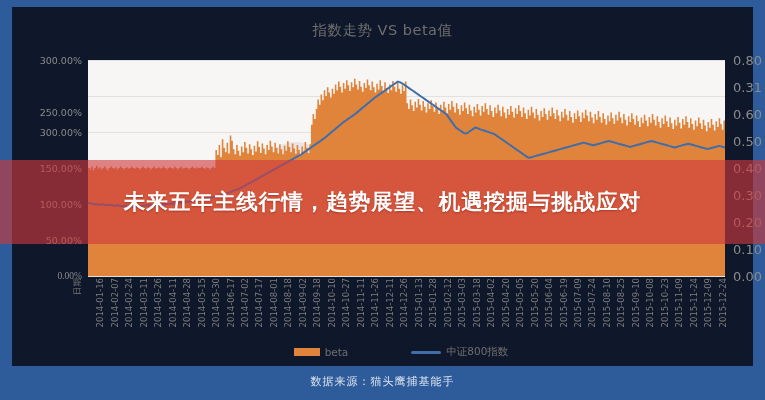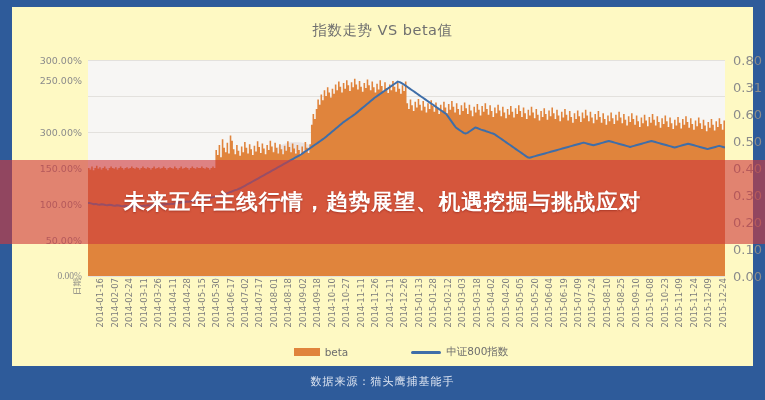--- a/index.html
+++ b/index.html
@@ -6,21 +6,21 @@
   body{
     width:765px;height:400px;
     background:#2e5b9a;
     font-family:"Liberation Sans","DejaVu Sans",sans-serif;
     overflow:hidden;position:relative;
   }
   #root{position:absolute;inset:0;}
 
   .card{
     position:absolute;left:12px;top:7px;width:741px;height:359px;
-    background:#fef9c3;
+    background:#0f172a;
   }
 
   .chart-title{
     position:absolute;left:0;top:14px;width:741px;text-align:center;
     font-size:14.5px;color:#6f6f6f;letter-spacing:.5px;
     font-family:"DejaVu Sans","Liberation Sans",sans-serif;
   }
 
   
   .plot{
@@ -138,21 +138,21 @@
           <path d="M 0 216 L 0.00 108.00 L 1.59 108.00 L 1.59 109.44 L 3.19 109.44 L 3.19 106.56 L 4.78 106.56 L 4.78 110.16 L 6.37 110.16 L 6.37 108.00 L 7.96 108.00 L 7.96 105.84 L 9.55 105.84 L 9.55 108.72 L 11.15 108.72 L 11.15 107.28 L 12.74 107.28 L 12.74 109.44 L 14.33 109.44 L 14.33 108.00 L 15.93 108.00 L 15.93 106.56 L 17.52 106.56 L 17.52 108.72 L 19.11 108.72 L 19.11 110.16 L 20.70 110.16 L 20.70 108.00 L 22.30 108.00 L 22.30 106.56 L 23.89 106.56 L 23.89 108.00 L 25.48 108.00 L 25.48 108.72 L 27.07 108.72 L 27.07 107.28 L 28.66 107.28 L 28.66 109.44 L 30.26 109.44 L 30.26 108.00 L 31.85 108.00 L 31.85 106.56 L 33.44 106.56 L 33.44 108.00 L 35.04 108.00 L 35.04 109.44 L 36.63 109.44 L 36.63 108.00 L 38.22 108.00 L 38.22 107.28 L 39.81 107.28 L 39.81 108.72 L 41.41 108.72 L 41.41 108.00 L 43.00 108.00 L 43.00 106.56 L 44.59 106.56 L 44.59 108.00 L 46.18 108.00 L 46.18 108.72 L 47.77 108.72 L 47.77 107.28 L 49.37 107.28 L 49.37 108.00 L 50.96 108.00 L 50.96 109.44 L 52.55 109.44 L 52.55 108.00 L 54.15 108.00 L 54.15 106.56 L 55.74 106.56 L 55.74 108.00 L 57.33 108.00 L 57.33 108.72 L 58.92 108.72 L 58.92 107.28 L 60.52 107.28 L 60.52 108.00 L 62.11 108.00 L 62.11 109.44 L 63.70 109.44 L 63.70 108.00 L 65.29 108.00 L 65.29 106.56 L 66.89 106.56 L 66.89 108.72 L 68.48 108.72 L 68.48 108.00 L 70.07 108.00 L 70.07 107.28 L 71.66 107.28 L 71.66 108.72 L 73.25 108.72 L 73.25 108.00 L 74.85 108.00 L 74.85 106.56 L 76.44 106.56 L 76.44 108.00 L 78.03 108.00 L 78.03 109.44 L 79.63 109.44 L 79.63 108.00 L 81.22 108.00 L 81.22 107.28 L 82.81 107.28 L 82.81 108.00 L 84.40 108.00 L 84.40 108.72 L 86.00 108.72 L 86.00 106.56 L 87.59 106.56 L 87.59 108.00 L 89.18 108.00 L 89.18 109.44 L 90.77 109.44 L 90.77 108.00 L 92.36 108.00 L 92.36 106.56 L 93.96 106.56 L 93.96 108.72 L 95.55 108.72 L 95.55 108.00 L 97.14 108.00 L 97.14 107.28 L 98.73 107.28 L 98.73 108.00 L 100.33 108.00 L 100.33 109.44 L 101.92 109.44 L 101.92 108.00 L 103.51 108.00 L 103.51 106.56 L 105.11 106.56 L 105.11 108.00 L 106.70 108.00 L 106.70 108.72 L 108.29 108.72 L 108.29 107.28 L 109.88 107.28 L 109.88 108.00 L 111.48 108.00 L 111.48 108.00 L 113.07 108.00 L 113.07 106.56 L 114.66 106.56 L 114.66 108.00 L 116.25 108.00 L 116.25 108.72 L 117.84 108.72 L 117.84 107.28 L 119.44 107.28 L 119.44 108.00 L 121.03 108.00 L 121.03 109.44 L 122.62 109.44 L 122.62 108.00 L 124.22 108.00 L 124.22 106.56 L 125.81 106.56 L 125.81 108.00 L 127.40 108.00 L 127.40 90.00 L 128.99 90.00 L 128.99 95.04 L 130.59 95.04 L 130.59 84.96 L 132.18 84.96 L 132.18 97.20 L 133.77 97.20 L 133.77 79.20 L 135.36 79.20 L 135.36 87.84 L 136.96 87.84 L 136.96 92.16 L 138.55 92.16 L 138.55 82.80 L 140.14 82.80 L 140.14 93.60 L 141.73 93.60 L 141.73 75.60 L 143.32 75.60 L 143.32 80.64 L 144.92 80.64 L 144.92 89.28 L 146.51 89.28 L 146.51 94.32 L 148.10 94.32 L 148.10 84.96 L 149.69 84.96 L 149.69 90.72 L 151.29 90.72 L 151.29 95.76 L 152.88 95.76 L 152.88 86.40 L 154.47 86.40 L 154.47 92.16 L 156.06 92.16 L 156.06 82.08 L 157.66 82.08 L 157.66 87.84 L 159.25 87.84 L 159.25 93.60 L 160.84 93.60 L 160.84 84.24 L 162.44 84.24 L 162.44 89.28 L 164.03 89.28 L 164.03 95.04 L 165.62 95.04 L 165.62 85.68 L 167.21 85.68 L 167.21 91.44 L 168.81 91.44 L 168.81 81.36 L 170.40 81.36 L 170.40 87.12 L 171.99 87.12 L 171.99 92.88 L 173.58 92.88 L 173.58 83.52 L 175.18 83.52 L 175.18 88.56 L 176.77 88.56 L 176.77 94.32 L 178.36 94.32 L 178.36 84.96 L 179.95 84.96 L 179.95 90.00 L 181.55 90.00 L 181.55 80.64 L 183.14 80.64 L 183.14 86.40 L 184.73 86.40 L 184.73 92.16 L 186.32 92.16 L 186.32 82.80 L 187.91 82.80 L 187.91 87.84 L 189.51 87.84 L 189.51 93.60 L 191.10 93.60 L 191.10 84.24 L 192.69 84.24 L 192.69 89.28 L 194.28 89.28 L 194.28 94.32 L 195.88 94.32 L 195.88 85.68 L 197.47 85.68 L 197.47 90.72 L 199.06 90.72 L 199.06 81.36 L 200.66 81.36 L 200.66 87.12 L 202.25 87.12 L 202.25 92.16 L 203.84 92.16 L 203.84 83.52 L 205.43 83.52 L 205.43 88.56 L 207.03 88.56 L 207.03 93.60 L 208.62 93.60 L 208.62 84.96 L 210.21 84.96 L 210.21 90.00 L 211.80 90.00 L 211.80 95.04 L 213.40 95.04 L 213.40 86.40 L 214.99 86.40 L 214.99 91.44 L 216.58 91.44 L 216.58 82.08 L 218.17 82.08 L 218.17 87.84 L 219.77 87.84 L 219.77 92.88 L 221.36 92.88 L 221.36 84.24 L 222.95 84.24 L 222.95 64.80 L 224.54 64.80 L 224.54 54.00 L 226.13 54.00 L 226.13 59.04 L 227.73 59.04 L 227.73 48.96 L 229.32 48.96 L 229.32 39.60 L 230.91 39.60 L 230.91 44.64 L 232.50 44.64 L 232.50 34.56 L 234.10 34.56 L 234.10 40.32 L 235.69 40.32 L 235.69 30.24 L 237.28 30.24 L 237.28 36.00 L 238.88 36.00 L 238.88 27.36 L 240.47 27.36 L 240.47 32.40 L 242.06 32.40 L 242.06 37.44 L 243.65 37.44 L 243.65 28.80 L 245.25 28.80 L 245.25 33.84 L 246.84 33.84 L 246.84 24.48 L 248.43 24.48 L 248.43 30.24 L 250.02 30.24 L 250.02 21.60 L 251.62 21.60 L 251.62 26.64 L 253.21 26.64 L 253.21 32.40 L 254.80 32.40 L 254.80 23.04 L 256.39 23.04 L 256.39 28.80 L 257.99 28.80 L 257.99 20.16 L 259.58 20.16 L 259.58 25.20 L 261.17 25.20 L 261.17 30.96 L 262.76 30.96 L 262.76 22.32 L 264.36 22.32 L 264.36 27.36 L 265.95 27.36 L 265.95 18.72 L 267.54 18.72 L 267.54 24.48 L 269.13 24.48 L 269.13 29.52 L 270.73 29.52 L 270.73 20.88 L 272.32 20.88 L 272.32 26.64 L 273.91 26.64 L 273.91 31.68 L 275.50 31.68 L 275.50 23.04 L 277.10 23.04 L 277.10 28.08 L 278.69 28.08 L 278.69 19.44 L 280.28 19.44 L 280.28 25.20 L 281.87 25.20 L 281.87 30.24 L 283.47 30.24 L 283.47 21.60 L 285.06 21.60 L 285.06 27.36 L 286.65 27.36 L 286.65 32.40 L 288.24 32.40 L 288.24 23.76 L 289.83 23.76 L 289.83 29.52 L 291.43 29.52 L 291.43 20.16 L 293.02 20.16 L 293.02 25.92 L 294.61 25.92 L 294.61 30.96 L 296.20 30.96 L 296.20 22.32 L 297.80 22.32 L 297.80 28.08 L 299.39 28.08 L 299.39 33.12 L 300.98 33.12 L 300.98 24.48 L 302.57 24.48 L 302.57 30.24 L 304.17 30.24 L 304.17 20.88 L 305.76 20.88 L 305.76 26.64 L 307.35 26.64 L 307.35 31.68 L 308.94 31.68 L 308.94 23.04 L 310.54 23.04 L 310.54 28.80 L 312.13 28.80 L 312.13 33.84 L 313.72 33.84 L 313.72 25.20 L 315.31 25.20 L 315.31 30.96 L 316.91 30.96 L 316.91 21.60 L 318.50 21.60 L 318.50 43.20 L 320.09 43.20 L 320.09 48.96 L 321.69 48.96 L 321.69 39.60 L 323.28 39.60 L 323.28 45.36 L 324.87 45.36 L 324.87 51.12 L 326.46 51.12 L 326.46 41.76 L 328.06 41.76 L 328.06 47.52 L 329.65 47.52 L 329.65 38.88 L 331.24 38.88 L 331.24 44.64 L 332.83 44.64 L 332.83 50.40 L 334.43 50.40 L 334.43 41.04 L 336.02 41.04 L 336.02 46.80 L 337.61 46.80 L 337.61 52.56 L 339.20 52.56 L 339.20 43.20 L 340.80 43.20 L 340.80 48.96 L 342.39 48.96 L 342.39 40.32 L 343.98 40.32 L 343.98 46.08 L 345.57 46.08 L 345.57 51.84 L 347.17 51.84 L 347.17 42.48 L 348.76 42.48 L 348.76 48.24 L 350.35 48.24 L 350.35 54.00 L 351.94 54.00 L 351.94 44.64 L 353.54 44.64 L 353.54 50.40 L 355.13 50.40 L 355.13 41.76 L 356.72 41.76 L 356.72 47.52 L 358.31 47.52 L 358.31 53.28 L 359.91 53.28 L 359.91 43.92 L 361.50 43.92 L 361.50 49.68 L 363.09 49.68 L 363.09 41.04 L 364.68 41.04 L 364.68 46.80 L 366.28 46.80 L 366.28 52.56 L 367.87 52.56 L 367.87 43.20 L 369.46 43.20 L 369.46 48.96 L 371.05 48.96 L 371.05 54.72 L 372.64 54.72 L 372.64 45.36 L 374.24 45.36 L 374.24 51.12 L 375.83 51.12 L 375.83 42.48 L 377.42 42.48 L 377.42 48.24 L 379.01 48.24 L 379.01 54.00 L 380.61 54.00 L 380.61 44.64 L 382.20 44.64 L 382.20 50.40 L 383.79 50.40 L 383.79 56.16 L 385.38 56.16 L 385.38 46.80 L 386.98 46.80 L 386.98 52.56 L 388.57 52.56 L 388.57 43.92 L 390.16 43.92 L 390.16 49.68 L 391.75 49.68 L 391.75 55.44 L 393.35 55.44 L 393.35 46.08 L 394.94 46.08 L 394.94 51.84 L 396.53 51.84 L 396.53 43.20 L 398.13 43.20 L 398.13 48.96 L 399.72 48.96 L 399.72 54.72 L 401.31 54.72 L 401.31 45.36 L 402.90 45.36 L 402.90 51.12 L 404.50 51.12 L 404.50 56.88 L 406.09 56.88 L 406.09 47.52 L 407.68 47.52 L 407.68 53.28 L 409.27 53.28 L 409.27 44.64 L 410.87 44.64 L 410.87 50.40 L 412.46 50.40 L 412.46 56.16 L 414.05 56.16 L 414.05 46.80 L 415.64 46.80 L 415.64 52.56 L 417.24 52.56 L 417.24 58.32 L 418.83 58.32 L 418.83 48.96 L 420.42 48.96 L 420.42 54.72 L 422.01 54.72 L 422.01 46.08 L 423.61 46.08 L 423.61 51.84 L 425.20 51.84 L 425.20 57.60 L 426.79 57.60 L 426.79 48.24 L 428.38 48.24 L 428.38 54.00 L 429.98 54.00 L 429.98 45.36 L 431.57 45.36 L 431.57 51.12 L 433.16 51.12 L 433.16 56.88 L 434.75 56.88 L 434.75 47.52 L 436.35 47.52 L 436.35 53.28 L 437.94 53.28 L 437.94 59.04 L 439.53 59.04 L 439.53 49.68 L 441.12 49.68 L 441.12 55.44 L 442.72 55.44 L 442.72 46.80 L 444.31 46.80 L 444.31 52.56 L 445.90 52.56 L 445.90 58.32 L 447.49 58.32 L 447.49 48.96 L 449.08 48.96 L 449.08 54.72 L 450.68 54.72 L 450.68 60.48 L 452.27 60.48 L 452.27 51.12 L 453.86 51.12 L 453.86 56.88 L 455.45 56.88 L 455.45 48.24 L 457.05 48.24 L 457.05 54.00 L 458.64 54.00 L 458.64 59.76 L 460.23 59.76 L 460.23 50.40 L 461.82 50.40 L 461.82 56.16 L 463.42 56.16 L 463.42 47.52 L 465.01 47.52 L 465.01 53.28 L 466.60 53.28 L 466.60 59.04 L 468.19 59.04 L 468.19 49.68 L 469.79 49.68 L 469.79 55.44 L 471.38 55.44 L 471.38 61.20 L 472.97 61.20 L 472.97 51.84 L 474.56 51.84 L 474.56 57.60 L 476.16 57.60 L 476.16 48.96 L 477.75 48.96 L 477.75 54.72 L 479.34 54.72 L 479.34 60.48 L 480.94 60.48 L 480.94 51.12 L 482.53 51.12 L 482.53 56.88 L 484.12 56.88 L 484.12 62.64 L 485.71 62.64 L 485.71 53.28 L 487.31 53.28 L 487.31 59.04 L 488.90 59.04 L 488.90 50.40 L 490.49 50.40 L 490.49 56.16 L 492.08 56.16 L 492.08 61.92 L 493.68 61.92 L 493.68 52.56 L 495.27 52.56 L 495.27 58.32 L 496.86 58.32 L 496.86 49.68 L 498.45 49.68 L 498.45 55.44 L 500.05 55.44 L 500.05 61.20 L 501.64 61.20 L 501.64 51.84 L 503.23 51.84 L 503.23 57.60 L 504.82 57.60 L 504.82 63.36 L 506.42 63.36 L 506.42 54.00 L 508.01 54.00 L 508.01 59.76 L 509.60 59.76 L 509.60 51.12 L 511.19 51.12 L 511.19 56.88 L 512.78 56.88 L 512.78 62.64 L 514.38 62.64 L 514.38 53.28 L 515.97 53.28 L 515.97 59.04 L 517.56 59.04 L 517.56 64.80 L 519.15 64.80 L 519.15 55.44 L 520.75 55.44 L 520.75 61.20 L 522.34 61.20 L 522.34 52.56 L 523.93 52.56 L 523.93 58.32 L 525.52 58.32 L 525.52 64.08 L 527.12 64.08 L 527.12 54.72 L 528.71 54.72 L 528.71 60.48 L 530.30 60.48 L 530.30 51.84 L 531.89 51.84 L 531.89 57.60 L 533.49 57.60 L 533.49 63.36 L 535.08 63.36 L 535.08 54.00 L 536.67 54.00 L 536.67 59.76 L 538.26 59.76 L 538.26 65.52 L 539.86 65.52 L 539.86 56.16 L 541.45 56.16 L 541.45 61.92 L 543.04 61.92 L 543.04 53.28 L 544.63 53.28 L 544.63 59.04 L 546.23 59.04 L 546.23 64.80 L 547.82 64.80 L 547.82 55.44 L 549.41 55.44 L 549.41 61.20 L 551.00 61.20 L 551.00 66.96 L 552.60 66.96 L 552.60 57.60 L 554.19 57.60 L 554.19 63.36 L 555.78 63.36 L 555.78 54.72 L 557.38 54.72 L 557.38 60.48 L 558.97 60.48 L 558.97 66.24 L 560.56 66.24 L 560.56 56.88 L 562.15 56.88 L 562.15 62.64 L 563.75 62.64 L 563.75 54.00 L 565.34 54.00 L 565.34 59.76 L 566.93 59.76 L 566.93 65.52 L 568.52 65.52 L 568.52 56.16 L 570.12 56.16 L 570.12 61.92 L 571.71 61.92 L 571.71 67.68 L 573.30 67.68 L 573.30 58.32 L 574.89 58.32 L 574.89 64.08 L 576.49 64.08 L 576.49 55.44 L 578.08 55.44 L 578.08 61.20 L 579.67 61.20 L 579.67 66.96 L 581.26 66.96 L 581.26 57.60 L 582.86 57.60 L 582.86 63.36 L 584.45 63.36 L 584.45 69.12 L 586.04 69.12 L 586.04 59.76 L 587.63 59.76 L 587.63 65.52 L 589.23 65.52 L 589.23 56.88 L 590.82 56.88 L 590.82 62.64 L 592.41 62.64 L 592.41 68.40 L 594.00 68.40 L 594.00 59.04 L 595.60 59.04 L 595.60 64.80 L 597.19 64.80 L 597.19 56.16 L 598.78 56.16 L 598.78 61.92 L 600.37 61.92 L 600.37 67.68 L 601.97 67.68 L 601.97 58.32 L 603.56 58.32 L 603.56 64.08 L 605.15 64.08 L 605.15 69.84 L 606.74 69.84 L 606.74 60.48 L 608.34 60.48 L 608.34 66.24 L 609.93 66.24 L 609.93 57.60 L 611.52 57.60 L 611.52 63.36 L 613.11 63.36 L 613.11 69.12 L 614.71 69.12 L 614.71 59.76 L 616.30 59.76 L 616.30 65.52 L 617.89 65.52 L 617.89 71.28 L 619.48 71.28 L 619.48 61.92 L 621.08 61.92 L 621.08 67.68 L 622.67 67.68 L 622.67 59.04 L 624.26 59.04 L 624.26 64.80 L 625.85 64.80 L 625.85 70.56 L 627.45 70.56 L 627.45 61.20 L 629.04 61.20 L 629.04 66.96 L 630.63 66.96 L 630.63 58.32 L 632.22 58.32 L 632.22 64.08 L 633.82 64.08 L 633.82 69.84 L 635.41 69.84 L 635.41 60.48 L 637.00 60.48 L 637 216 Z" fill="#e0843c"></path>
           <path d="M 0.00 143.10 L 1.94 143.10 L 3.87 143.64 L 5.81 144.18 L 7.74 143.91 L 9.68 144.45 L 11.62 144.72 L 13.55 144.18 L 15.49 144.45 L 17.43 144.99 L 19.36 145.26 L 21.30 144.72 L 23.23 144.99 L 25.17 145.53 L 27.11 145.80 L 29.04 145.26 L 30.98 145.53 L 32.91 146.07 L 34.85 146.34 L 36.79 145.80 L 38.72 146.07 L 40.66 146.61 L 42.60 146.34 L 44.53 146.88 L 46.47 146.61 L 48.40 146.07 L 50.34 146.34 L 52.28 145.80 L 54.21 146.07 L 56.15 145.53 L 58.09 145.80 L 60.02 145.26 L 61.96 145.53 L 63.89 144.99 L 65.83 145.26 L 67.77 144.72 L 69.70 144.99 L 71.64 144.45 L 73.57 144.72 L 75.51 144.18 L 77.45 144.45 L 79.38 143.91 L 81.32 144.18 L 83.26 143.64 L 85.19 143.91 L 87.13 143.37 L 89.06 143.10 L 91.00 142.56 L 92.94 142.83 L 94.87 142.29 L 96.81 142.02 L 98.74 141.48 L 100.68 141.75 L 102.62 141.21 L 104.55 140.94 L 106.49 140.40 L 108.43 140.67 L 110.36 140.13 L 112.30 139.86 L 114.23 139.32 L 116.17 139.05 L 118.11 138.51 L 120.04 138.24 L 121.98 137.70 L 123.91 137.43 L 125.85 136.89 L 127.79 136.62 L 129.72 136.08 L 131.66 135.54 L 133.60 135.00 L 135.53 134.46 L 137.47 133.65 L 139.40 133.11 L 141.34 132.30 L 143.28 131.76 L 145.21 130.95 L 147.15 130.14 L 149.09 129.60 L 151.02 128.79 L 152.96 127.98 L 154.89 126.90 L 156.83 125.82 L 158.77 124.74 L 160.70 123.66 L 162.64 122.58 L 164.57 121.50 L 166.51 120.42 L 168.45 119.34 L 170.38 118.26 L 172.32 117.18 L 174.26 116.10 L 176.19 115.02 L 178.13 113.94 L 180.06 112.86 L 182.00 111.78 L 183.94 110.70 L 185.87 109.62 L 187.81 108.54 L 189.74 107.46 L 191.68 106.38 L 193.62 105.30 L 195.55 104.22 L 197.49 103.14 L 199.43 102.06 L 201.36 100.98 L 203.30 99.90 L 205.23 98.82 L 207.17 97.74 L 209.11 96.66 L 211.04 95.58 L 212.98 94.50 L 214.91 93.15 L 216.85 91.80 L 218.79 90.45 L 220.72 89.10 L 222.66 87.75 L 224.60 86.40 L 226.53 85.05 L 228.47 83.70 L 230.40 82.35 L 232.34 81.00 L 234.28 79.65 L 236.21 78.30 L 238.15 76.68 L 240.09 75.06 L 242.02 73.44 L 243.96 71.82 L 245.89 70.20 L 247.83 68.58 L 249.77 66.96 L 251.70 65.34 L 253.64 63.72 L 255.57 62.10 L 257.51 60.75 L 259.45 59.40 L 261.38 58.05 L 263.32 56.70 L 265.26 55.35 L 267.19 54.00 L 269.13 52.38 L 271.06 50.76 L 273.00 49.14 L 274.94 47.52 L 276.87 45.90 L 278.81 44.28 L 280.74 42.66 L 282.68 41.04 L 284.62 39.42 L 286.55 37.80 L 288.49 36.45 L 290.43 35.10 L 292.36 33.75 L 294.30 32.40 L 296.23 31.05 L 298.17 29.70 L 300.11 28.35 L 302.04 27.00 L 303.98 25.65 L 305.91 24.30 L 307.85 22.95 L 309.79 21.60 L 311.72 22.14 L 313.66 23.22 L 315.60 24.30 L 317.53 25.65 L 319.47 27.00 L 321.40 28.35 L 323.34 29.70 L 325.28 31.05 L 327.21 32.40 L 329.15 33.75 L 331.09 35.10 L 333.02 36.45 L 334.96 37.80 L 336.89 39.15 L 338.83 40.50 L 340.77 41.85 L 342.70 43.20 L 344.64 44.55 L 346.57 45.90 L 348.51 47.25 L 350.45 48.60 L 352.38 49.95 L 354.32 51.30 L 356.26 52.65 L 358.19 54.00 L 360.13 56.70 L 362.06 59.40 L 364.00 62.10 L 365.94 64.80 L 367.87 67.50 L 369.81 68.85 L 371.74 70.20 L 373.68 71.55 L 375.62 72.90 L 377.55 73.44 L 379.49 72.90 L 381.43 71.55 L 383.36 70.20 L 385.30 68.85 L 387.23 67.50 L 389.17 68.04 L 391.11 68.85 L 393.04 69.66 L 394.98 70.20 L 396.91 70.74 L 398.85 71.55 L 400.79 72.09 L 402.72 72.90 L 404.66 73.44 L 406.60 74.25 L 408.53 75.60 L 410.47 76.95 L 412.40 78.30 L 414.34 79.65 L 416.28 81.00 L 418.21 82.35 L 420.15 83.70 L 422.09 85.05 L 424.02 86.40 L 425.96 87.75 L 427.89 89.10 L 429.83 90.45 L 431.77 91.80 L 433.70 93.15 L 435.64 94.50 L 437.57 95.85 L 439.51 97.20 L 441.45 97.74 L 443.38 97.20 L 445.32 96.66 L 447.26 96.12 L 449.19 95.58 L 451.13 95.04 L 453.06 94.50 L 455.00 93.96 L 456.94 93.42 L 458.87 92.88 L 460.81 92.34 L 462.74 91.80 L 464.68 91.26 L 466.62 90.72 L 468.55 90.18 L 470.49 89.64 L 472.43 89.10 L 474.36 88.56 L 476.30 88.02 L 478.23 87.48 L 480.17 86.94 L 482.11 86.40 L 484.04 85.86 L 485.98 85.32 L 487.91 84.78 L 489.85 84.24 L 491.79 83.70 L 493.72 83.16 L 495.66 82.62 L 497.60 83.16 L 499.53 83.70 L 501.47 84.24 L 503.40 84.78 L 505.34 85.32 L 507.28 84.78 L 509.21 84.24 L 511.15 83.70 L 513.09 83.16 L 515.02 82.62 L 516.96 82.08 L 518.89 81.54 L 520.83 81.00 L 522.77 81.54 L 524.70 82.08 L 526.64 82.62 L 528.57 83.16 L 530.51 83.70 L 532.45 84.24 L 534.38 84.78 L 536.32 85.32 L 538.26 85.86 L 540.19 86.40 L 542.13 86.94 L 544.06 86.40 L 546.00 85.86 L 547.94 85.32 L 549.87 84.78 L 551.81 84.24 L 553.74 83.70 L 555.68 83.16 L 557.62 82.62 L 559.55 82.08 L 561.49 81.54 L 563.43 81.00 L 565.36 81.54 L 567.30 82.08 L 569.23 82.62 L 571.17 83.16 L 573.11 83.70 L 575.04 84.24 L 576.98 84.78 L 578.91 85.32 L 580.85 85.86 L 582.79 86.40 L 584.72 86.94 L 586.66 87.48 L 588.60 86.94 L 590.53 86.40 L 592.47 85.86 L 594.40 85.32 L 596.34 84.78 L 598.28 84.24 L 600.21 83.70 L 602.15 84.24 L 604.09 84.78 L 606.02 85.32 L 607.96 85.86 L 609.89 86.40 L 611.83 86.94 L 613.77 87.48 L 615.70 88.02 L 617.64 88.56 L 619.57 89.10 L 621.51 88.56 L 623.45 88.02 L 625.38 87.48 L 627.32 86.94 L 629.26 86.40 L 631.19 85.86 L 633.13 86.40 L 635.06 86.94 L 637.00 87.48" fill="none" stroke="#3f6ea8" stroke-width="2" stroke-linejoin="round"></path>
         </svg>
 
       <div id="yleft">
           <div class="yl" style="top: 216px; font-family: Liberation Serif, serif;">0.00%</div>
           <div class="yl" style="top: 180px;">50.00%</div>
           <div class="yl" style="top: 144px;">100.00%</div>
           <div class="yl" style="top: 108px;">150.00%</div>
           <div class="yl" style="top: 72px;">300.00%</div>
-          <div class="yl" style="top: 20px; margin-left: 45px;">250.00%</div>
+          <div class="yl" style="top: 52px; margin-left: 45px;">250.00%</div>
           <div class="yl" style="top: 0px;">300.00%</div>
         </div>
       <div id="yright">
           <div class="yr" style="top: 216px;">0.00</div>
           <div class="yr" style="top: 189px;">0.10</div>
           <div class="yr" style="top: 162px;">0.20</div>
           <div class="yr" style="top: 135px;">0.30</div>
           <div class="yr" style="top: 108px; text-align: center;">0.40</div>
           <div class="yr" style="top: 81px;">0.50</div>
           <div class="yr" style="top: 54px;">0.60</div>

